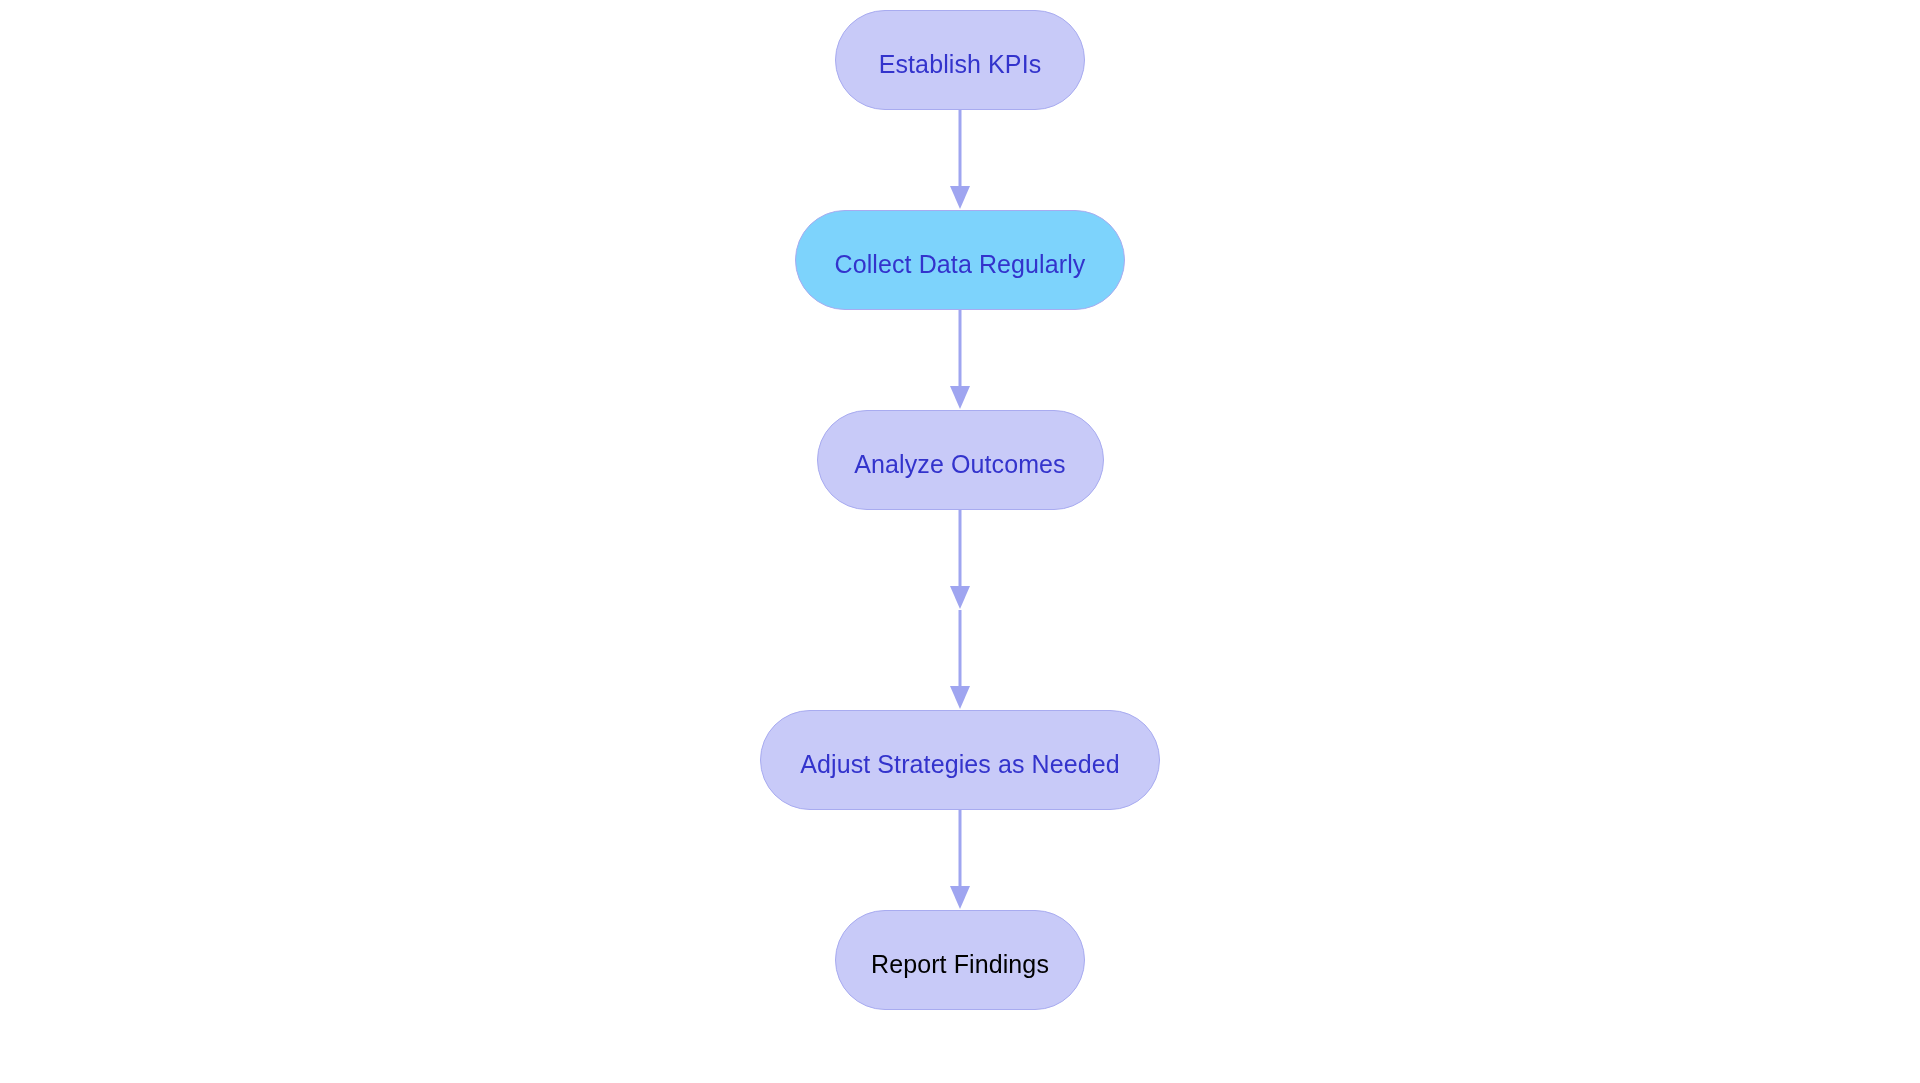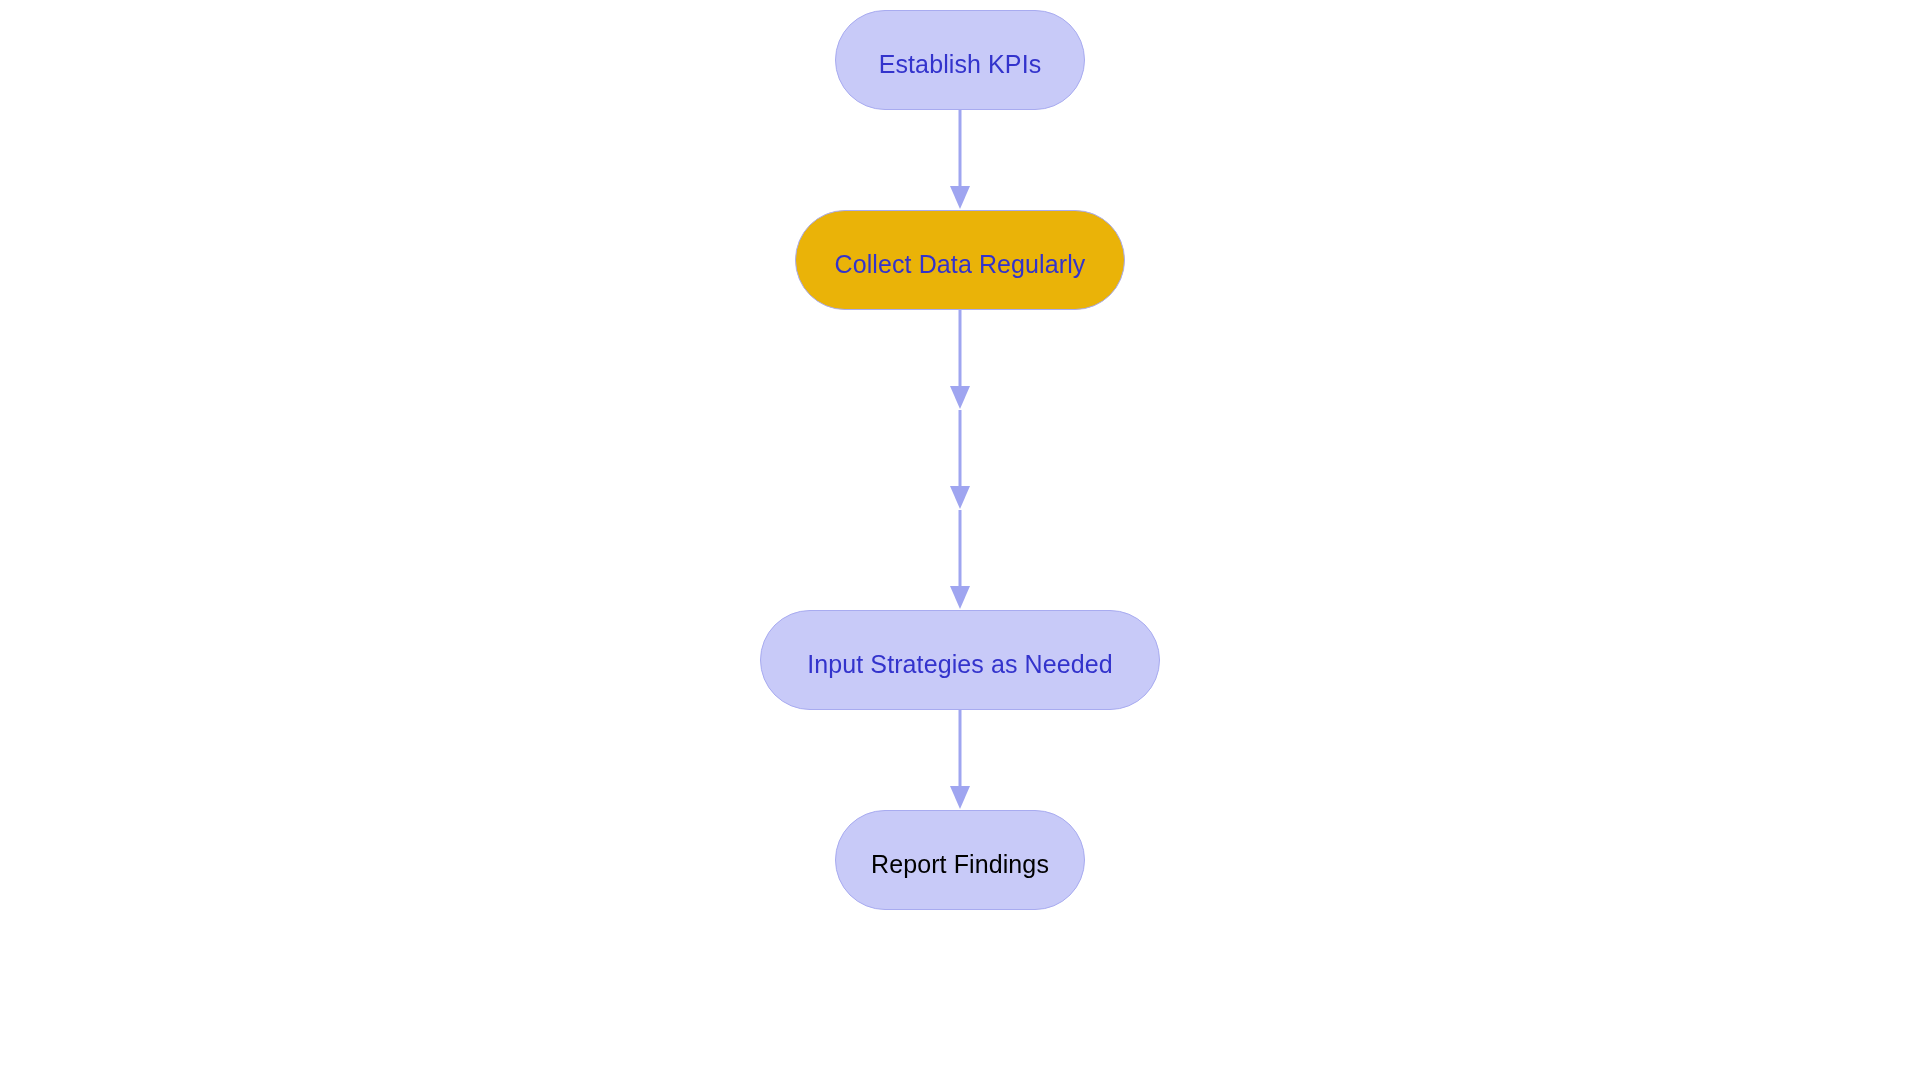--- a/index.html
+++ b/index.html
@@ -77,49 +77,52 @@
       <span class="flow-node-label" style="color: rgb(51, 51, 204);">Establish KPIs</span>
     </div>
 
     <div class="flow-connector">
       <svg viewBox="0 0 30 100" xmlns="http://www.w3.org/2000/svg" aria-hidden="true">
         <line x1="15" y1="0" x2="15" y2="84" stroke="#9fa5f0" stroke-width="3"></line>
         <polygon points="15,99 5,76 25,76" fill="#9fa5f0"></polygon>
       </svg>
     </div>
 
-    <div class="flow-node" style="width: 330px; background: #eab308; border-color: rgb(168, 171, 240);">
+    <div class="flow-node" style="width: 330px; background: #7dd3fc; border-color: rgb(168, 171, 240);">
       <span class="flow-node-label" style="color: rgb(51, 51, 204);">Collect Data Regularly</span>
+    </div>
+
+    <div class="flow-connector">
+      <svg viewBox="0 0 30 100" xmlns="http://www.w3.org/2000/svg" aria-hidden="true">
+        <line x1="15" y1="0" x2="15" y2="84" stroke="#9fa5f0" stroke-width="3"></line>
+        <polygon points="15,99 5,76 25,76" fill="#9fa5f0"></polygon>
+      </svg>
+    </div>
+
+    <div class="flow-node" style="width: 287px; background: rgb(200, 202, 248); border-color: rgb(168, 171, 240);">
+      <span class="flow-node-label" style="color: rgb(51, 51, 204);">Analyze Outcomes</span>
     </div>
 
     <div class="flow-connector">
       <svg viewBox="0 0 30 100" xmlns="http://www.w3.org/2000/svg" aria-hidden="true">
         <line x1="15" y1="0" x2="15" y2="84" stroke="#9fa5f0" stroke-width="3"></line>
         <polygon points="15,99 5,76 25,76" fill="#9fa5f0"></polygon>
       </svg>
     </div>
 
 
     <div class="flow-connector">
       <svg viewBox="0 0 30 100" xmlns="http://www.w3.org/2000/svg" aria-hidden="true">
         <line x1="15" y1="0" x2="15" y2="84" stroke="#9fa5f0" stroke-width="3"></line>
         <polygon points="15,99 5,76 25,76" fill="#9fa5f0"></polygon>
       </svg>
     </div>
 
-
-    <div class="flow-connector">
-      <svg viewBox="0 0 30 100" xmlns="http://www.w3.org/2000/svg" aria-hidden="true">
-        <line x1="15" y1="0" x2="15" y2="84" stroke="#9fa5f0" stroke-width="3"></line>
-        <polygon points="15,99 5,76 25,76" fill="#9fa5f0"></polygon>
-      </svg>
-    </div>
-
     <div class="flow-node" style="width: 400px; background: rgb(200, 202, 248); border-color: rgb(168, 171, 240);">
-      <span class="flow-node-label" style="color: rgb(51, 51, 204);">Input Strategies as Needed</span>
+      <span class="flow-node-label" style="color: rgb(51, 51, 204);">Adjust Strategies as Needed</span>
     </div>
 
     <div class="flow-connector">
       <svg viewBox="0 0 30 100" xmlns="http://www.w3.org/2000/svg" aria-hidden="true">
         <line x1="15" y1="0" x2="15" y2="84" stroke="#9fa5f0" stroke-width="3"></line>
         <polygon points="15,99 5,76 25,76" fill="#9fa5f0"></polygon>
       </svg>
     </div>
 
     <div class="flow-node" style="width: 250px; background: rgb(200, 202, 248); border-color: rgb(168, 171, 240);">

